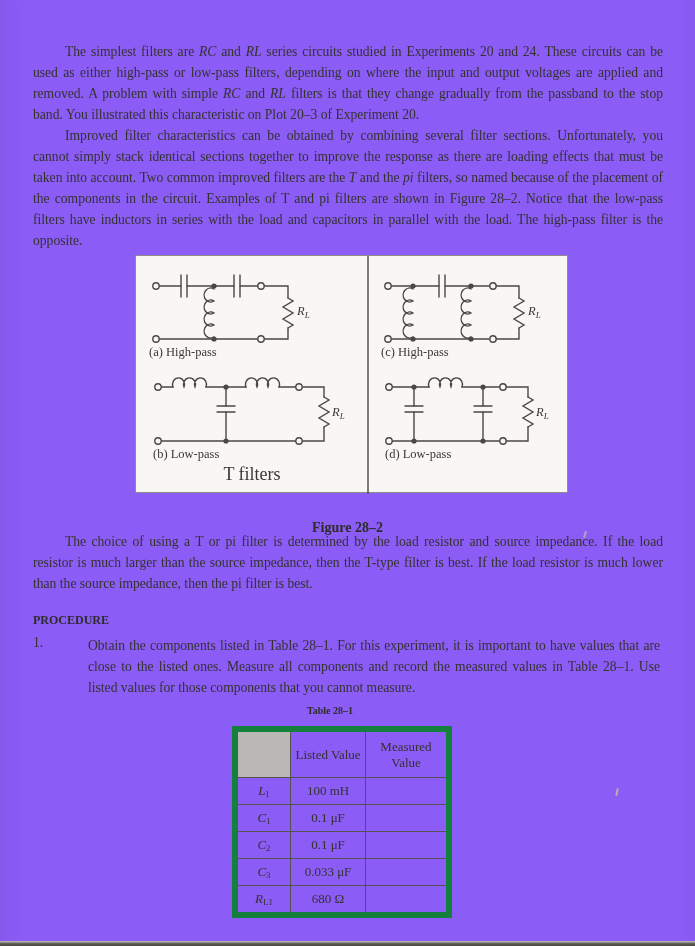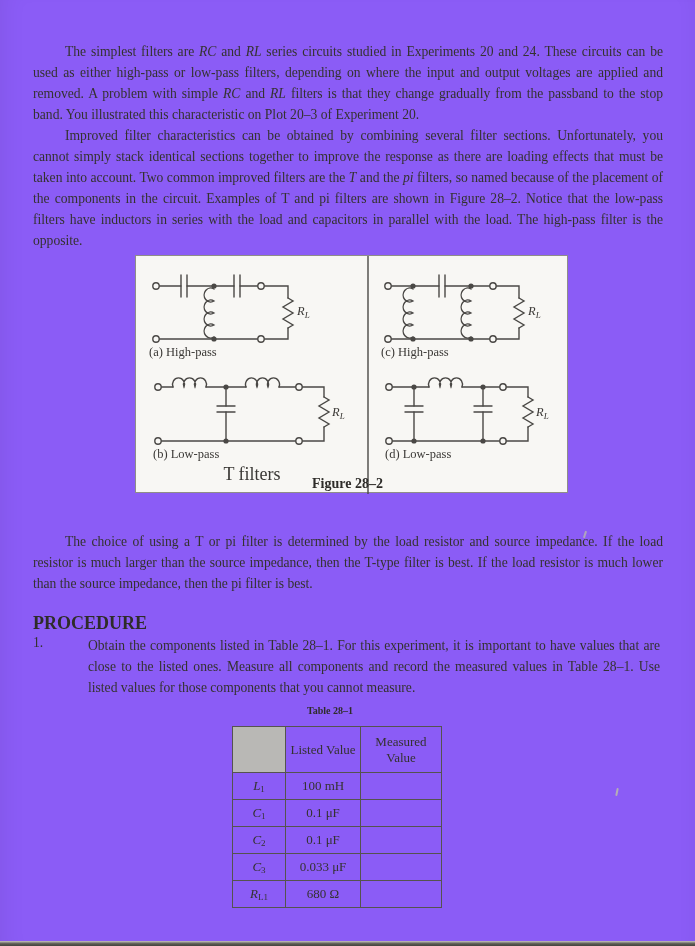--- a/index.html
+++ b/index.html
@@ -20,27 +20,27 @@
     left:135px; top:255px; width:433px; height:238px;
     border:1px solid #8f8d89; background:#f8f7f4; box-sizing:border-box;
   }
   #figure-box svg { position:absolute; left:0; top:0; }
   .fig-label { position:absolute; font-size:12.5px; color:#3a3835; white-space:nowrap; }
   .fig-group-label { position:absolute; top:208px; font-size:18px; text-align:center; color:#3a3835; }
   .rl-label { position:absolute; font-size:12.5px; font-style:italic; color:#3a3835; }
   .rl-label sub { font-size:9px; vertical-align:-2.5px; }
   .caption { left:0; width:695px; text-align:center; font-weight:bold; font-size:14px; color:#2e2c29; }
   
-  .heading { left:33px; font-weight:bold; font-size:18px; color:#2e2c29; }
+  .heading { left:33px; font-weight:bold; font-size:12px; color:#2e2c29; }
   .proc-item-num { left:33px; font-size:13.6px; }
   .proc-item-text { left:88px; width:572px; font-size:13.6px; line-height:21px; text-align:justify; }
   
   #table-caption { left:232px; width:196px; text-align:center; font-weight:bold; font-size:10px; top:705px; color:#2e2c29; }
   #comp-table { left:232px; top:726px; }
-  #comp-table table { border-collapse:collapse; border:1px solid #15803d; }
+  #comp-table table { border-collapse:collapse; border:6px solid #15803d; }
   #comp-table td, #comp-table th {
     border:1px solid #55534f; font-weight:normal; font-size:13px;
     text-align:center; vertical-align:middle; padding:0 4px; color:#34322f;
   }
   #comp-table th { width:66px; height:45px; line-height:16px; }
   #comp-table th.corner { width:44px; background:#b9b8b5; }
   #comp-table th.meas { width:72px; }
   #comp-table td { height:26px; }
   #comp-table sub { font-size:9px; vertical-align:-2px; }
   #comp-table i { font-size:13px; }
@@ -132,21 +132,21 @@
     <span class="rl-label" style="left:196px; top:149px;"><span>R</span><sub>L</sub></span>
     <span class="rl-label" style="left:400px; top:149px;"><span>R</span><sub>L</sub></span>
 
     <span class="fig-label" style="left:13px;  top:89px;">(a) High-pass</span>
     <span class="fig-label" style="left:245px; top:89px;">(c) High-pass</span>
     <span class="fig-label" style="left:17px;  top:191px;">(b) Low-pass</span>
     <span class="fig-label" style="left:249px; top:191px;">(d) Low-pass</span>
     <div class="fig-group-label" style="left:0; width:232px;">T filters</div>
   </div>
 
-  <div class="abs caption" style="top:476px;">Figure 28–2</div>
+  <div class="abs caption" style="top:520px;">Figure 28–2</div>
 
   <div class="abs bodytext" style="top:531px;">
     <p>The choice of using a T or pi filter is determined by the load resistor and source impedance. If the load resistor is much larger than the source impedance, then the T-type filter is best. If the load resistor is much lower than the source impedance, then the pi filter is best.</p>
   </div>
 
   <div class="abs heading" style="top:613px;">PROCEDURE</div>
   <div class="abs proc-item-num" style="top:635px;">1.</div>
   <div class="abs proc-item-text" style="top:635px;">Obtain the components listed in Table 28–1. For this experiment, it is important to have values that are close to the listed ones. Measure all components and record the measured values in Table 28–1. Use listed values for those components that you cannot measure.</div>
 
   <div id="table-caption" class="abs">Table 28–1</div>

